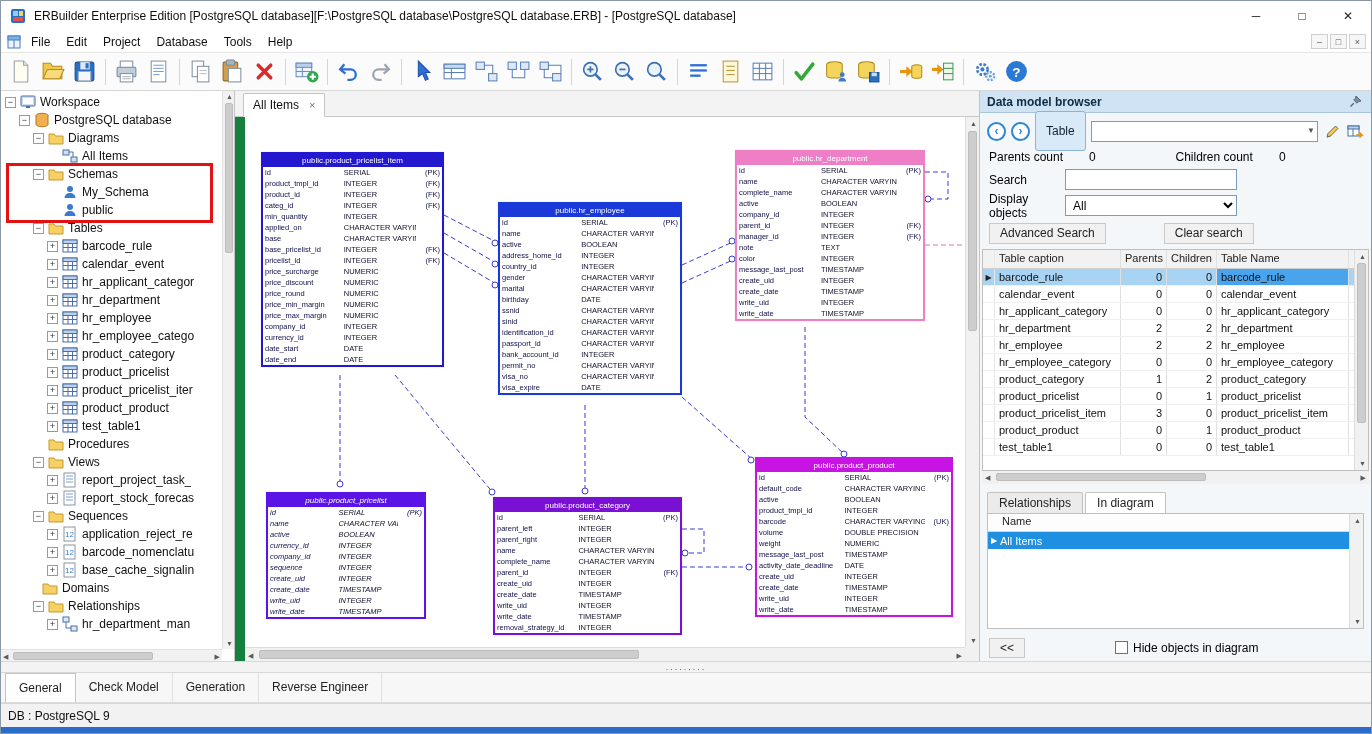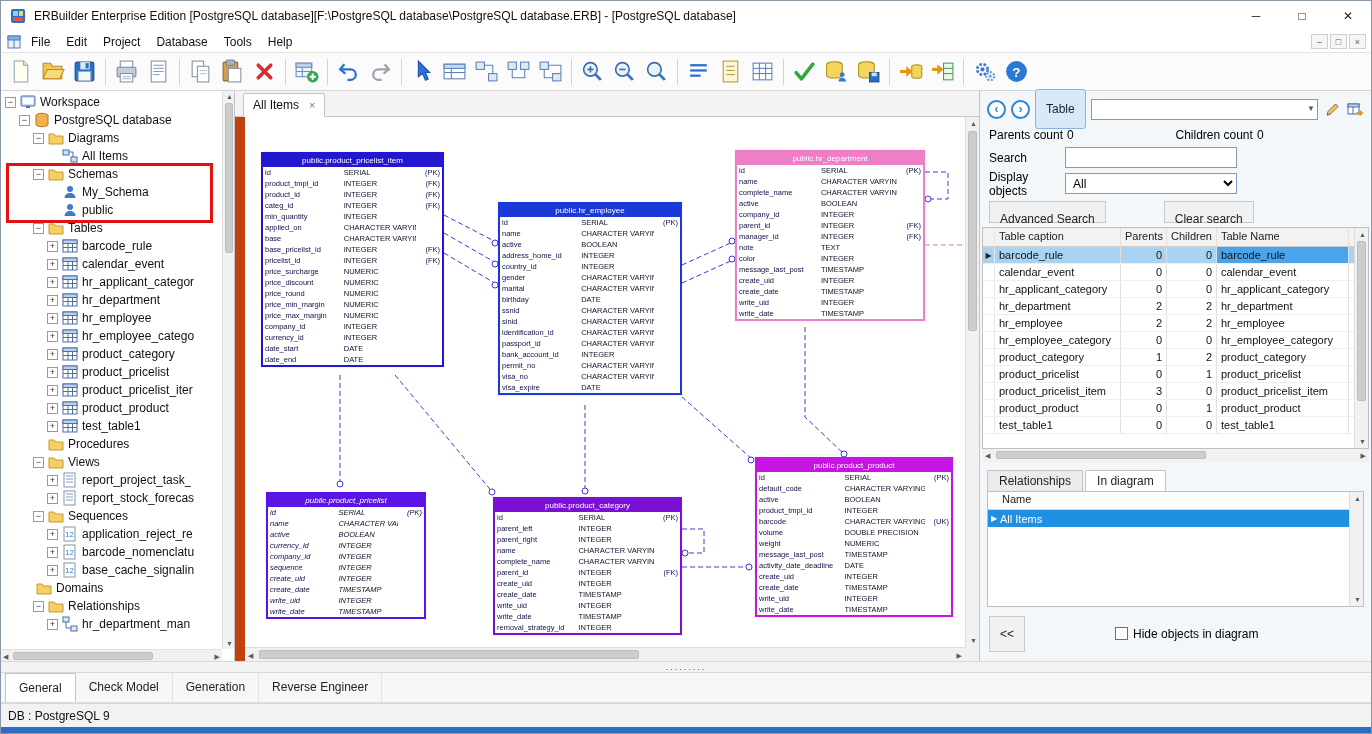--- a/index.html
+++ b/index.html
@@ -41,21 +41,21 @@
   .sb{position:absolute;background:#f1f1f1;z-index:4;}
   .sb .arr{position:absolute;color:#5a5a5a;font-size:7px;line-height:1;}
   .sb .thumb{position:absolute;background:#cdcdcd;border:1px solid #bdbdbd;border-radius:2px;}
   .sb-corner{position:absolute;right:0;bottom:0;width:14px;height:14px;background:#f1f1f1;z-index:4;}
 
   
   .canvas-panel{flex:1;min-width:0;display:flex;flex-direction:column;background:#ececec;}
   .tabstrip{height:26px;background:#f3f3f3;border-bottom:1px solid #c8c8c8;display:flex;align-items:flex-end;padding-left:8px;flex:none;}
   .canvas-tab{background:#fff;border:1px solid #c4c4c4;border-bottom:1px solid #fff;margin-bottom:-1px;padding:4px 9px;font-size:12px;display:flex;gap:10px;align-items:center;border-radius:2px 2px 0 0;color:#111;}
   .tab-close{color:#777;font-size:11px;line-height:1;}
-  .canvas-area{flex:1;position:relative;background:#c2410c;}
+  .canvas-area{flex:1;position:relative;background:#15803d;}
   .canvas-white{position:absolute;left:10px;top:0;right:14px;bottom:14px;background:#fff;overflow:hidden;}
   .rel-lines{position:absolute;left:0;top:0;}
   .entities{position:absolute;left:0;top:0;right:0;bottom:0;}
   .entity{position:absolute;background:#fff;border:2px solid #333;box-shadow:0 0 0 1px rgba(0,0,0,.03);}
   .entity-header{color:#fff;font-size:8px;text-align:center;padding:2px 1px;white-space:nowrap;overflow:hidden;}
   .erow{display:flex;height:11px;align-items:center;font-size:7.5px;color:#10104a;padding:0 2px;}
   .fname{width:45%;overflow:hidden;white-space:nowrap;}
   .ftype{flex:1;overflow:hidden;white-space:nowrap;color:#101028;}
   .fkey{width:24px;text-align:right;flex:none;color:#10104a;}
 
@@ -63,26 +63,26 @@
   .browser-panel{width:392px;border-left:1px solid #c4c4c4;background:#f4f7fa;display:flex;flex-direction:column;flex:none;font-size:12px;}
   .browser-header{height:22px;background:#cfe3f5;border-bottom:1px solid #a9c6de;display:flex;align-items:center;padding:0 7px;font-weight:bold;color:#102a40;flex:none;}
   .browser-header .spacer{flex:1;}
   .bnav{display:flex;align-items:center;gap:5px;margin:5px 7px 0 7px;height:26px;flex:none;}
   .circle-btn{width:19px;height:19px;border:2px solid #2e86d4;border-radius:50%;color:#2e86d4;font-size:12px;font-weight:bold;display:flex;align-items:center;justify-content:center;background:#fff;line-height:1;flex:none;}
   .pill{background:#d8e9f8;border:1px solid #8ab4d8;border-radius:3px;padding:12px 10px;color:#123;flex:none;}
   .combo{flex:1;height:21px;background:#fff;border:1px solid #7a9cc0;position:relative;}
   .combo .dd{position:absolute;right:2px;top:4px;font-size:8px;color:#555;}
   .small-ico{width:18px;height:18px;display:inline-flex;align-items:center;justify-content:center;flex:none;}
   .bcounts{display:flex;margin:4px 9px 0 9px;height:17px;align-items:center;flex:none;}
-  .bcounts .grp{display:flex;gap:4px;width:50%;}
+  .bcounts .grp{display:flex;gap:26px;width:50%;}
   .brow{display:flex;align-items:center;margin:3px 9px 0 9px;height:23px;gap:6px;flex:none;}
   .brow .lbl{width:70px;flex:none;}
   select.plain,input.plain{height:21px;border:1px solid #7a9cc0;background:#fff;font-size:12px;width:172px;padding:0 3px;font-family:"Liberation Sans",sans-serif;}
   .bbuttons{display:flex;margin:6px 9px 0 9px;height:21px;gap:58px;flex:none;}
-  .flat-btn{background:#f1f1f1;border:1px solid #c9c9c9;padding:10px 10px;color:#222;font-size:12px;}
+  .flat-btn{background:#f1f1f1;border:1px solid #c9c9c9;padding:2px 10px;color:#222;font-size:12px;}
   .bgrid{margin:5px 2px 0 2px;height:222px;border:1px solid #bfbfbf;background:#fff;position:relative;overflow:hidden;flex:none;}
   .gwrap{position:absolute;left:0;top:0;right:14px;bottom:0;overflow:hidden;}
   .ghead{display:flex;height:19px;background:#f2f2f2;border-bottom:1px solid #cfcfcf;font-size:11px;color:#222;}
   .gcell{padding:2px 4px;border-right:1px solid #e0e0e0;overflow:hidden;white-space:nowrap;flex:none;}
   .gmark{width:12px;flex:none;border-right:1px solid #e8e8e8;font-size:8px;display:flex;align-items:center;justify-content:center;color:#222;}
   .grow{display:flex;height:17px;font-size:11px;border-bottom:1px solid #efefef;color:#111;background:#fff;align-items:stretch;}
   .grow .gcell{display:flex;align-items:center;}
   .gnum{justify-content:flex-end;}
   .grow.sel{background:#a9d3f2;}
   .grow.sel .gname{background:#4aa4ec;}
@@ -678,21 +678,21 @@
           <div class="tree-row" style="padding-left: 46px;">
             <span class="expander">+</span>
             <span class="tree-ico">
               <svg width="16" height="16" viewBox="0 0 16 16">
                 <rect x="2" y="1" width="11" height="14" fill="#fff" stroke="#8a94a0"></rect>
                 <text x="7.5" y="11" font-size="8" text-anchor="middle" fill="#3a7bd0" font-family="Liberation Sans, sans-serif">12</text>
               </svg>
             </span>
             <span class="tree-label">base_cache_signalin</span>
           </div>
-          <div class="tree-row" style="padding-left: 20px;">
+          <div class="tree-row" style="padding-left: 26px;">
             <span class="no-exp"></span>
             <span class="tree-ico">
               <svg width="16" height="16" viewBox="0 0 16 16">
                 <path d="M1 4h5l1.5 2H15v8H1z" fill="#f7d064" stroke="#c09a30"></path>
               </svg>
             </span>
             <span class="tree-label">Domains</span>
           </div>
           <div class="tree-row" style="padding-left: 32px;">
             <span class="expander">−</span>
@@ -1211,20 +1211,30 @@
         <div class="sb" style="left:10px;right:14px;bottom:0;height:14px;border-top:1px solid #ddd;">
           <span class="arr" style="left:3px;top:4px;">◀</span>
           <span class="arr" style="right:3px;top:4px;">▶</span>
           <span class="thumb" style="top:2px;left:14px;height:9px;width:380px;"></span>
         </div>
         <div class="sb-corner"></div>
       </div>
     </div>
 
     <div class="browser-panel">
+      <div class="browser-header">
+        <span>Data model browser</span>
+        <span class="spacer"></span>
+        <span class="small-ico">
+          <svg width="13" height="13" viewBox="0 0 13 13">
+              <path d="M7 1l5 5-2.4.6L8 8.2 4.8 5 6.4 3.4z" fill="#7b8ea0" stroke="#52646f"></path>
+              <line x1="4.8" y1="8.2" x2="1.5" y2="11.5" stroke="#52646f" stroke-width="1.3"></line>
+            </svg>
+        </span>
+      </div>
       <div class="bnav">
         <span class="circle-btn">‹</span>
         <span class="circle-btn">›</span>
         <span class="pill">Table</span>
         <span class="combo">
             <span class="dd">▼</span>
           </span>
         <span class="small-ico">
           <svg width="15" height="15" viewBox="0 0 15 15">
               <path d="M2 13l1-3.5L10.5 2l2.5 2.5L5.5 12z" fill="#f2c94c" stroke="#6b6b6b"></path>

